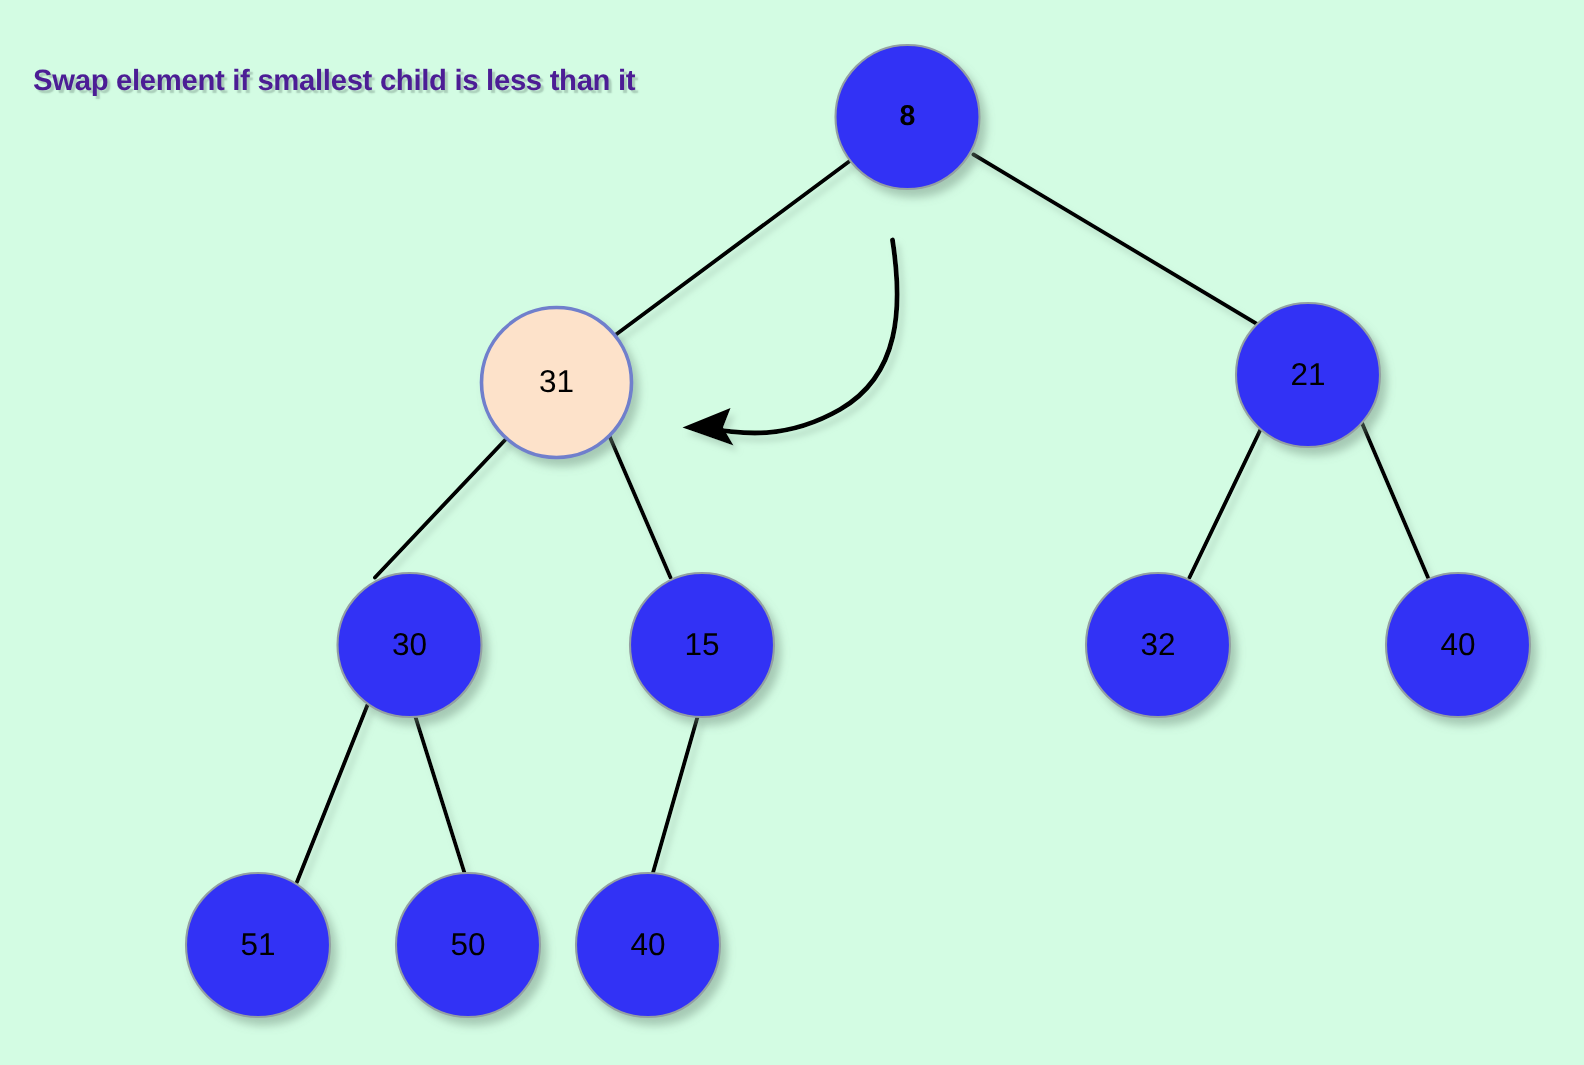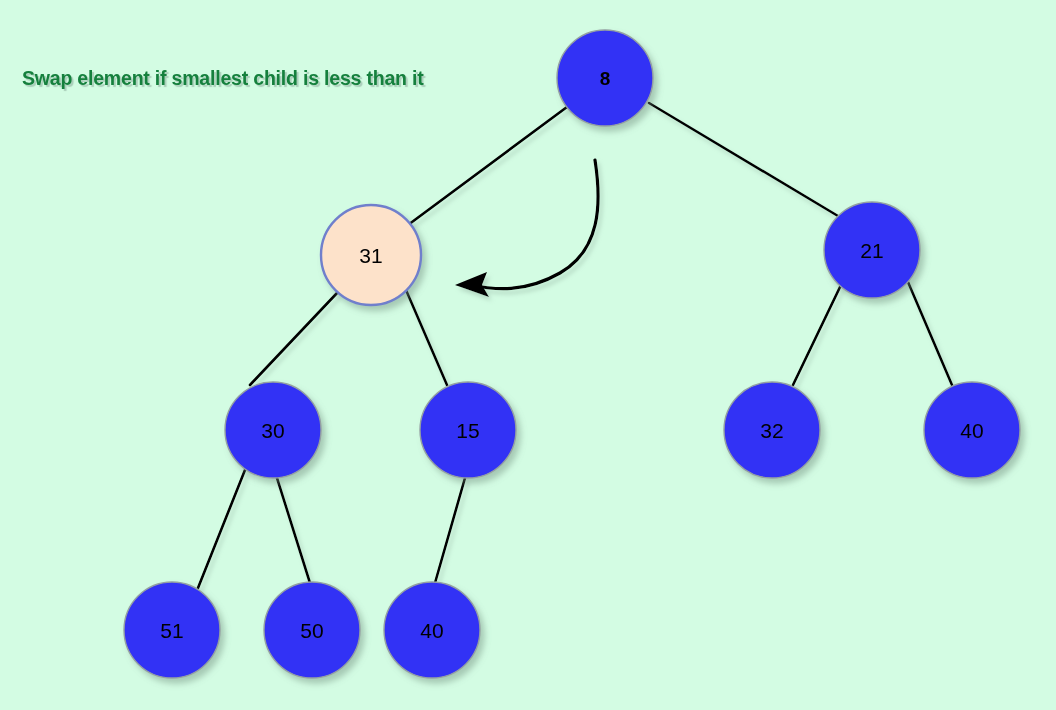--- a/index.html
+++ b/index.html
@@ -17,24 +17,24 @@
   #canvas {
     position: absolute;
     left: 0;
     top: 0;
     width: 1056px;
     height: 710px;
   }
   .diagram-title {
     position: absolute;
     left: 22px;
-    top: 67px;
+    top: 43px;
     font-size: 19.5px;
     font-weight: bold;
-    color: #15803d;
+    color: #4c1d95;
     letter-spacing: -0.2px;
     text-shadow: 2px 2px 1px rgba(120,150,135,0.45);
     white-space: nowrap;
   }
 </style>
 </head>
 <body>
 
 <svg id="canvas" viewBox="0 0 1056 710" xmlns="http://www.w3.org/2000/svg">
   <defs>

